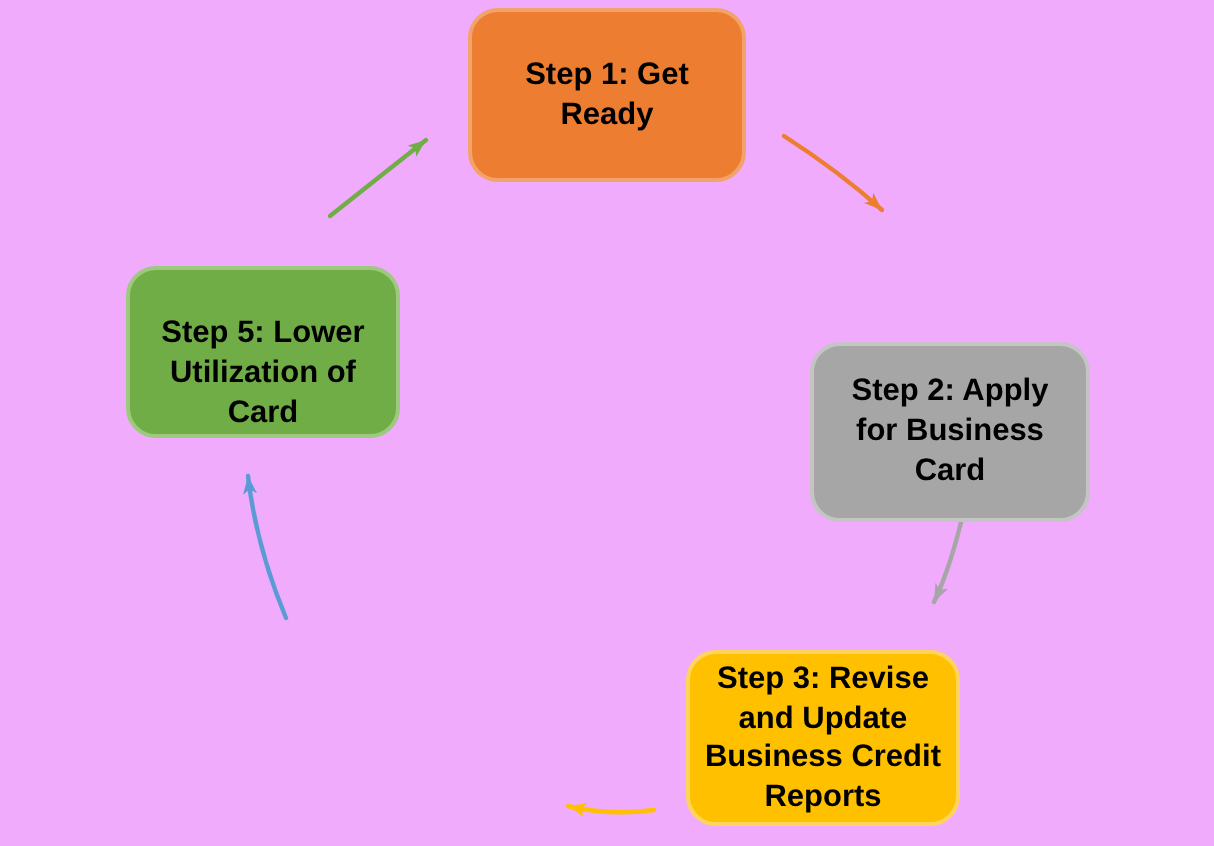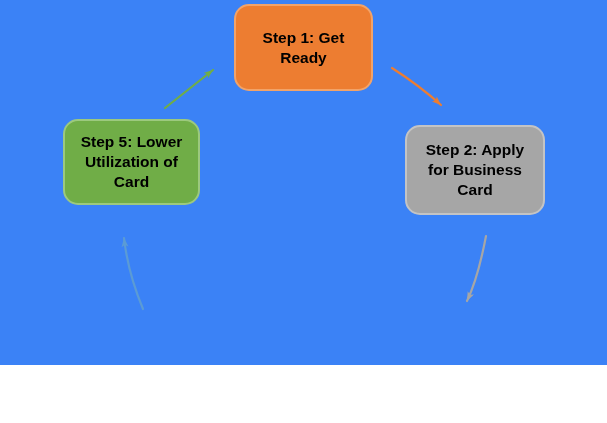--- a/index.html
+++ b/index.html
@@ -4,22 +4,22 @@
 <style>
   html, body {
     margin: 0;
     padding: 0;
     background: #ffffff;
     font-family: "Liberation Sans", sans-serif;
   }
   .canvas {
     position: relative;
     width: 607px;
-    height: 365px;
-    background: #3b82f6;
+    height: 423px;
+    background: #f0abfc;
     overflow: hidden;
   }
   .arrow-layer {
     position: absolute;
     left: 0;
     top: 0;
     width: 607px;
     height: 423px;
     pointer-events: none;
   }
@@ -40,21 +40,21 @@
     font-weight: bold;
     font-size: 15.5px;
     line-height: 20px;
     white-space: pre-line;
     color: #000;
   }
   .step-1 { left: 234px; top: 4px;   width: 139px; height: 87px; }
   .step-2 { left: 405px; top: 125px; width: 140px; height: 90px; }
   .step-3 { left: 343px; top: 325px; width: 137px; height: 88px; line-height: 19.5px; }
   .step-4 { left: 128px; top: 326px; width: 142px; height: 90px; }
-  .step-5 { left: 63px;  top: 119px; width: 137px; height: 86px; }
+  .step-5 { left: 63px;  top: 133px; width: 137px; height: 86px; align-items: flex-end; }
 </style>
 </head>
 <body>
 
 <div class="canvas">
 
   <svg class="arrow-layer" viewBox="0 0 607 423">
     <defs>
       <marker id="ah0" markerUnits="userSpaceOnUse" markerWidth="12" markerHeight="10" refX="9" refY="3.5" orient="auto">
         <path d="M0,0 L9,3.5 L0,7 L2.2,3.5 Z" style="fill: rgb(237, 125, 49);"></path>
@@ -77,26 +77,32 @@
     <path class="arrow-path" d="M 327 405 Q 305 408 284 403" marker-end="url(#ah2)" style="stroke: rgb(255, 192, 0);"></path>
     <path class="arrow-path" d="M 143 309 Q 128 273 124 238" marker-end="url(#ah3)" style="stroke: rgb(91, 155, 213);"></path>
     <path class="arrow-path" d="M 165 108 Q 194 85 213 70" marker-end="url(#ah4)" style="stroke: rgb(112, 173, 71);"></path>
   </svg>
 
   <div class="step-box step-1" style="background-color: rgb(237, 125, 49); border-color: rgb(242, 163, 105); color: rgb(0, 0, 0);">
     <span>Step 1: Get
 Ready</span>
   </div>
 
-  <div class="step-box step-2" style="background-color: rgb(166, 166, 166); border-color: rgb(196, 196, 196); color: rgb(0, 0, 0);">
+  <div class="step-box step-2" style="background-color: rgb(166, 166, 166); border-color: rgb(196, 196, 196); color: rgb(0, 0, 0); margin-top: 46px;">
     <span>Step 2: Apply
 for Business
 Card</span>
   </div>
 
+  <div class="step-box step-3" style="background-color: rgb(255, 192, 0); border-color: rgb(255, 212, 92); color: rgb(0, 0, 0);">
+    <span>Step 3: Revise
+and Update
+Business Credit
+Reports</span>
+  </div>
 
 
   <div class="step-box step-5" style="background-color: rgb(112, 173, 71); border-color: rgb(156, 201, 126); color: rgb(0, 0, 0);">
     <span>Step 5: Lower
 Utilization of
 Card</span>
   </div>
 
 </div>
 

